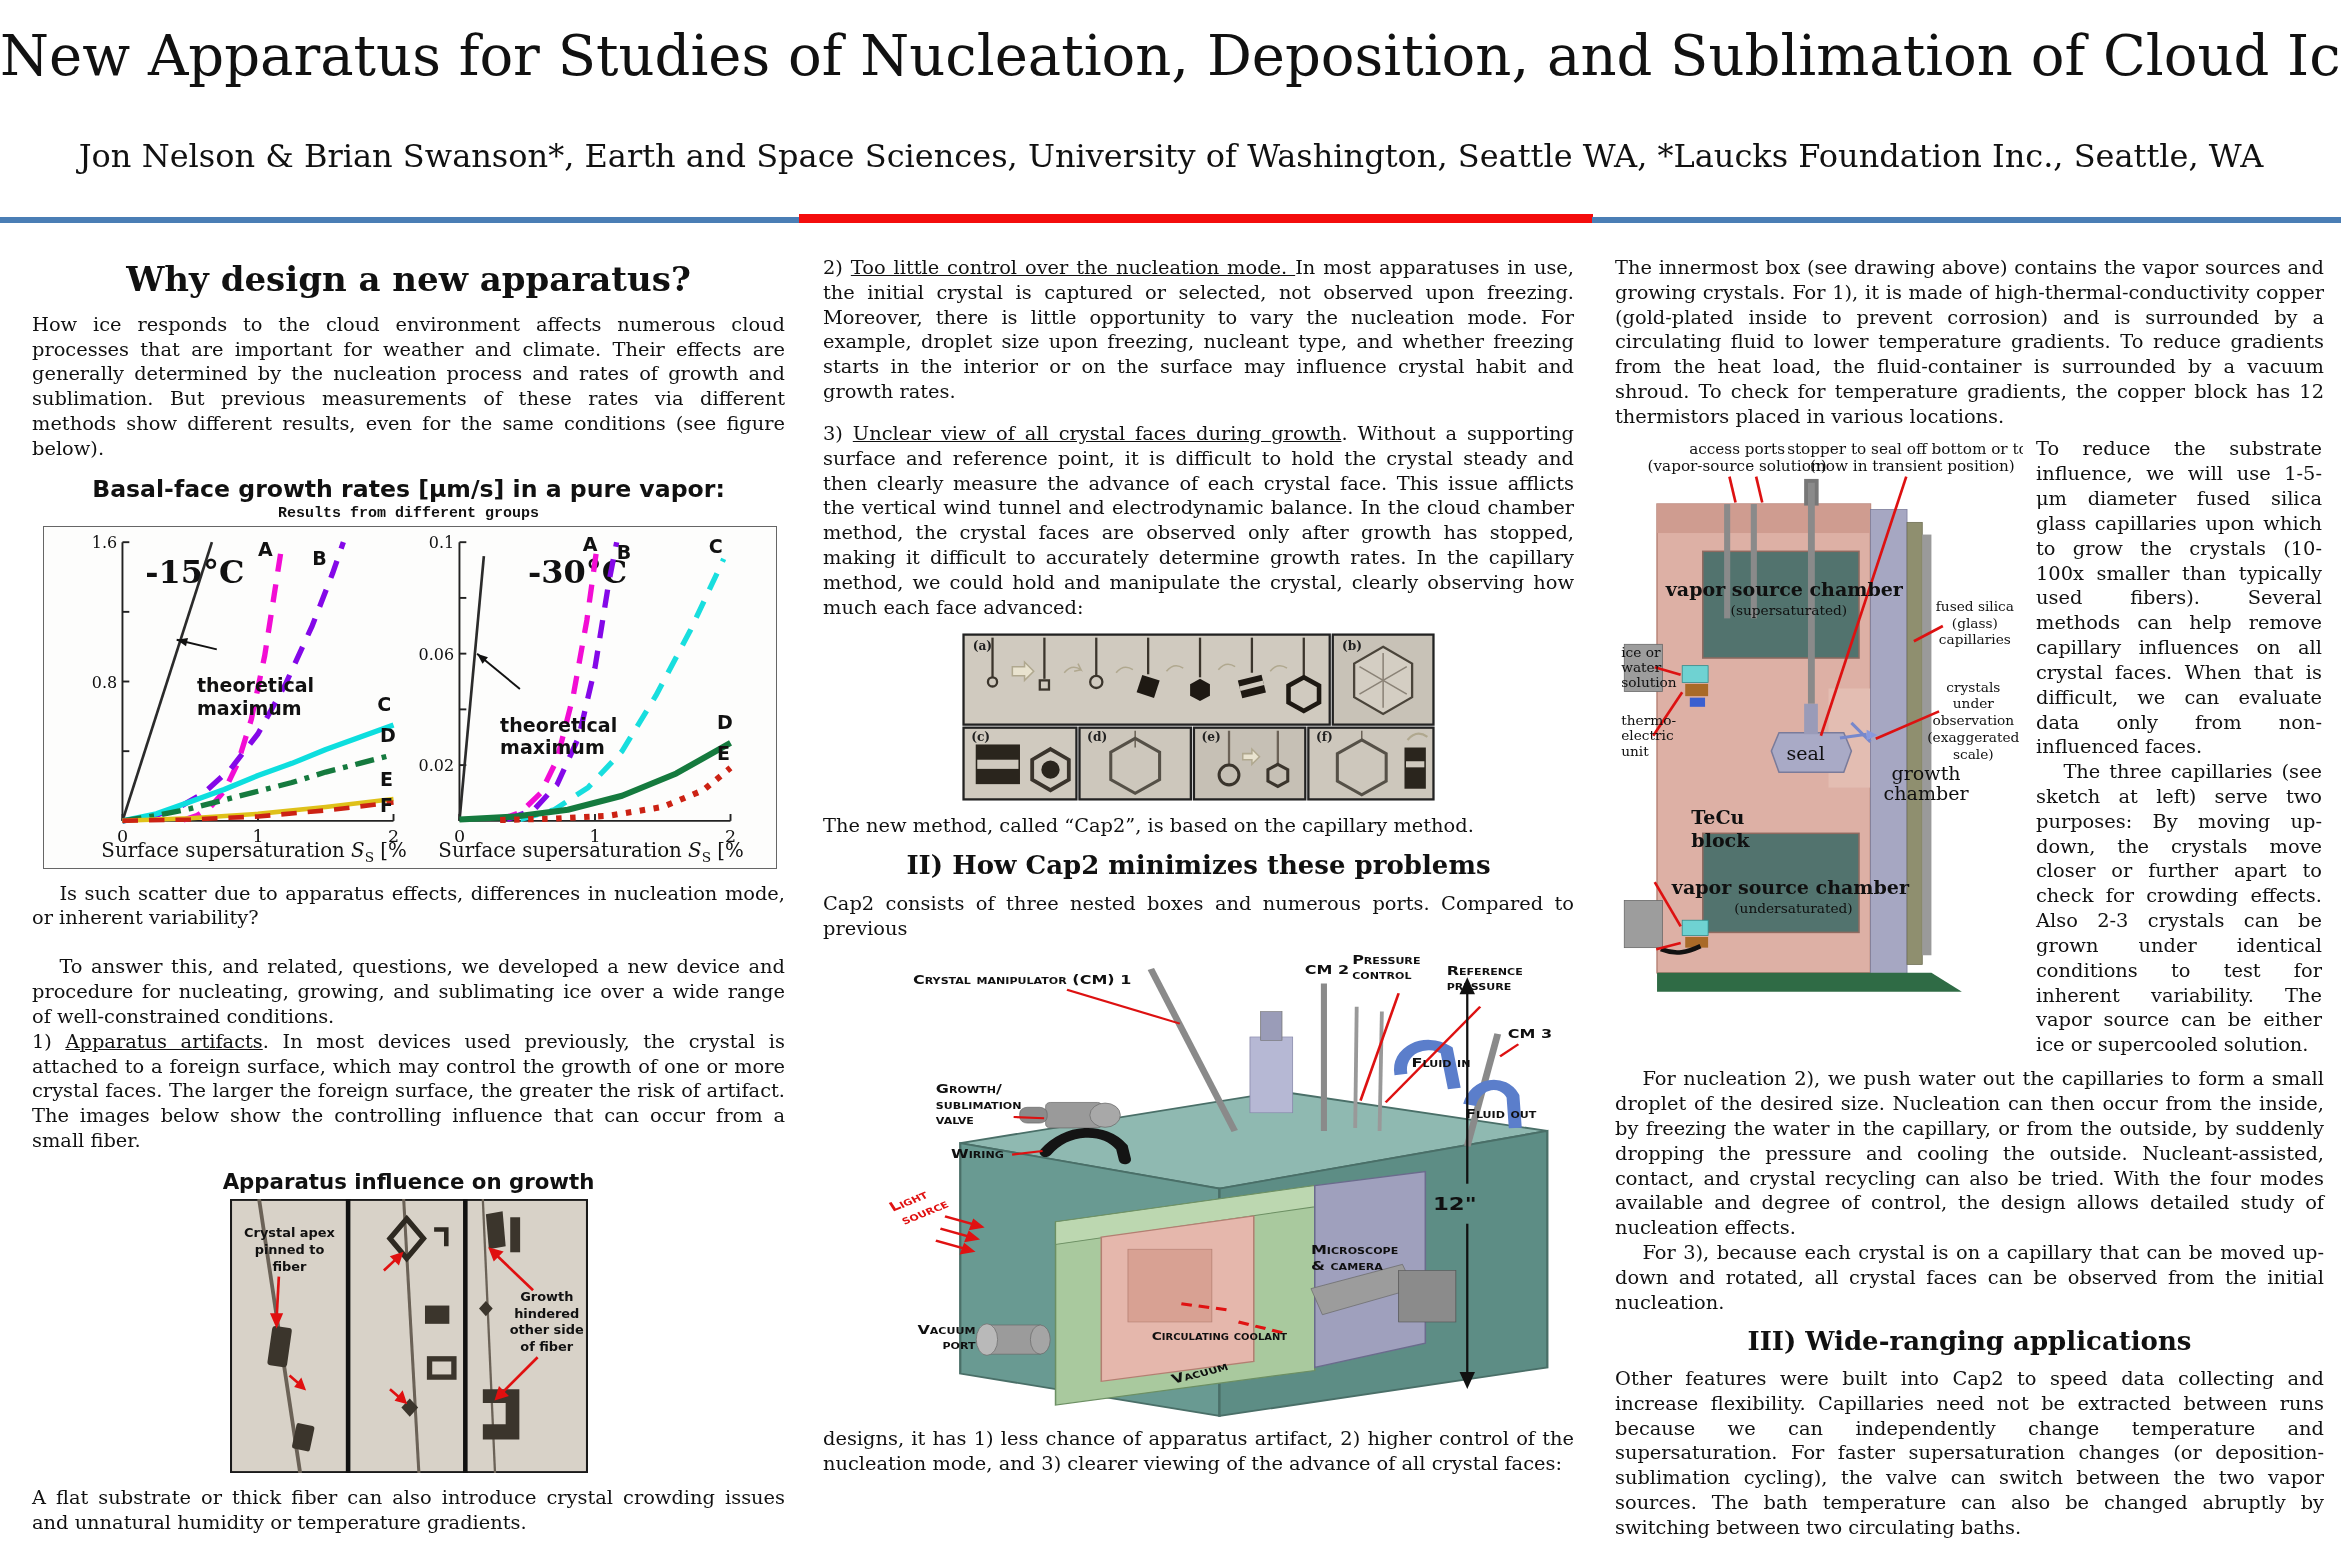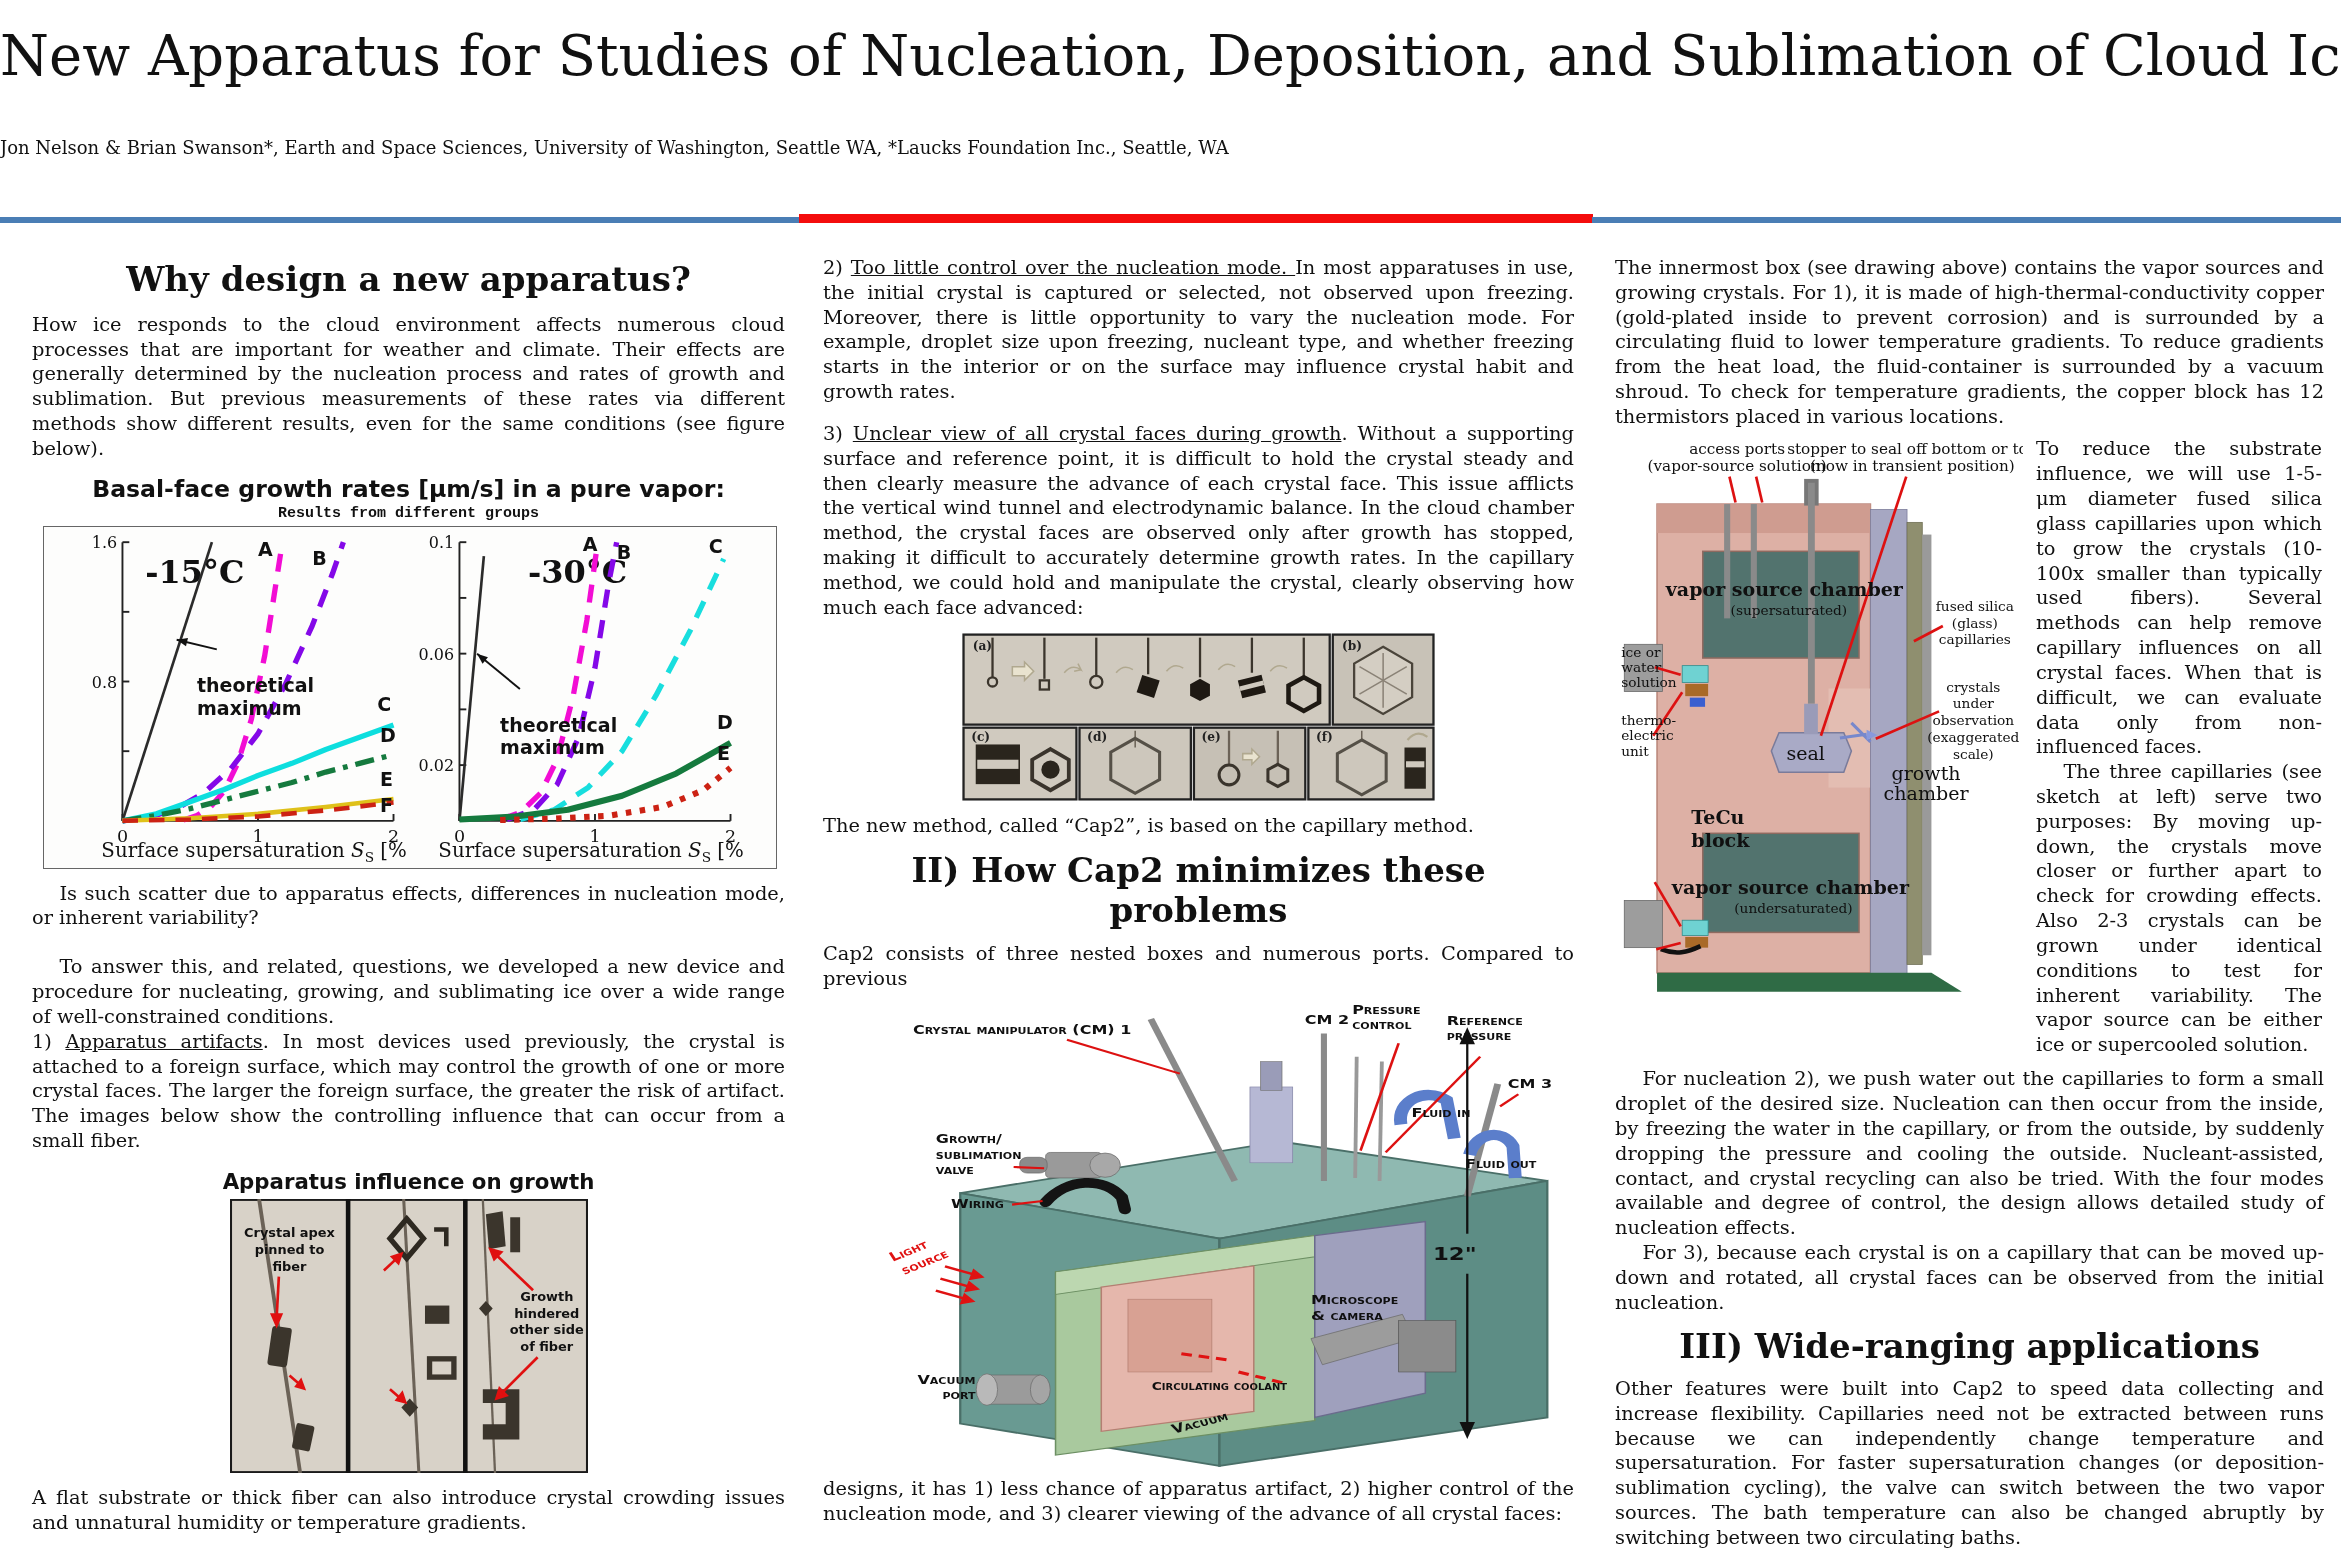--- a/index.html
+++ b/index.html
@@ -1,32 +1,32 @@
 <!DOCTYPE html>
 <html style="font-size:12.2px"><head>
 <meta charset="utf-8">
 <style>
   html,body{margin:0;padding:0}
   body{width:2342px;height:1561px;background:#ffffff;color:#111;
        font-family:"DejaVu Serif",serif;position:relative;overflow:hidden}
   .title{position:absolute;top:23px;left:0;width:100%;text-align:center;font-size:56px;white-space:nowrap}
-  .authors{position:absolute;top:137px;left:0;width:100%;font-size:18px}
+  .authors{position:absolute;top:137px;left:0;width:100%;text-align:center;font-size:32px}
   .rule{position:absolute}
   .rule-blue1{left:0;top:217px;width:800px;height:6.1px;background:#4a7eb5}
   .rule-red{left:799px;top:214px;width:794px;height:9.1px;background:#f40d0d}
   .rule-blue2{left:1592px;top:217px;width:750px;height:6.1px;background:#4a7eb5}
   .col{position:absolute;top:256px}
   #col-left{left:32px;width:753px}
   #col-mid{left:823px;width:751px}
   #col-right{left:1615px;width:709px}
   p{margin:0;font-size:19.4px;line-height:1.28;text-align:justify}
   .ind{text-indent:27.4px}
   .u{text-decoration:underline}
   .col-heading{font-weight:bold;font-size:34px;text-align:center;margin:3px 0 13.7px 0}
-  .sub-heading{font-weight:bold;font-size:34px;text-align:center;margin:17px 0 12.2px 0}
+  .sub-heading{font-weight:bold;font-size:26px;text-align:center;margin:17px 0 12.2px 0}
   .fig1-title{font-family:"DejaVu Sans",sans-serif;font-weight:bold;font-size:23.6px;text-align:center;margin-top:13.7px}
   .fig1-sub{font-family:Liberation Mono, monospace;font-weight:bold;font-size:15px;text-align:center;margin-top:1.5px}
   .charts{display:flex;gap:9.1px;justify-content:center;border:1.5px solid #666;background:#fdfdfc;
           padding:3px 1.5px;margin:4.6px 7.6px 0 10.7px}
   .fig2-title{font-family:"DejaVu Sans",sans-serif;font-weight:bold;font-size:21.3px;text-align:center;margin:15.2px 0 4.6px 0}
   .fig-center{display:block;margin:0 auto}
   .caption{margin-top:13.7px}
   .strip-wrap{margin:12.2px auto 0 auto;width:473px}
   .newmethod{margin-top:10.7px}
   .fig-row{display:flex;gap:13px;margin-top:7.6px}

